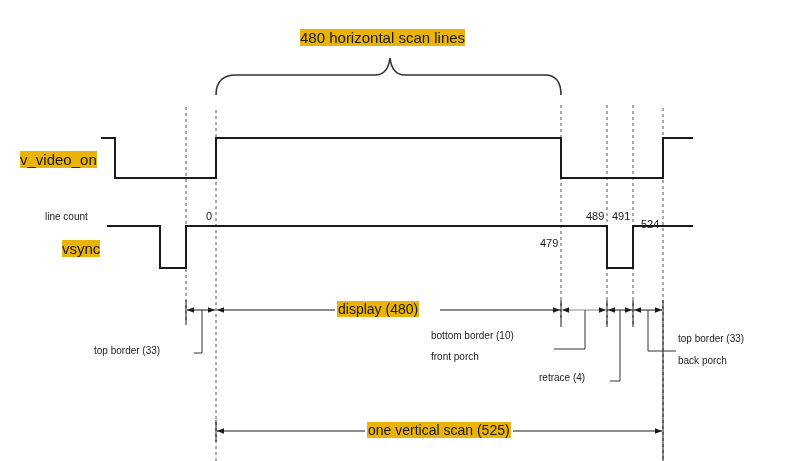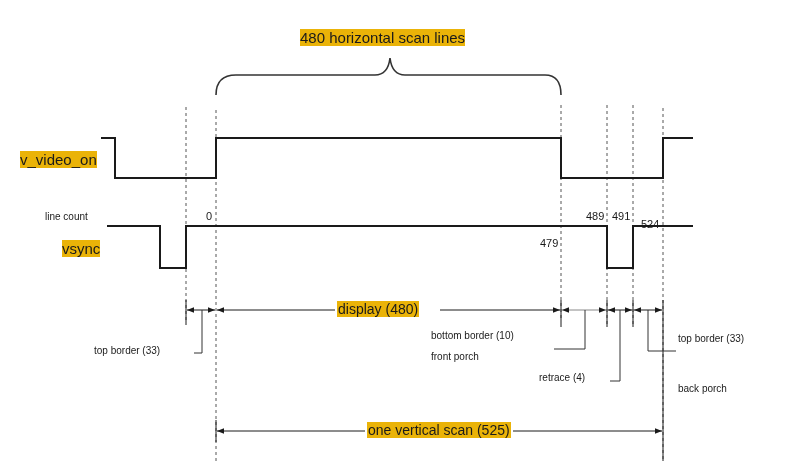--- a/index.html
+++ b/index.html
@@ -84,14 +84,14 @@
 <div class="lbl tick" style="left:586px; top:210px;">489</div>
 <div class="lbl tick" style="left:612px; top:210px;">491</div>
 <div class="lbl tick" style="left:641px; top:210px;margin-top:8px;">524</div>
 
 <div class="lbl mid" style="left:337px; top:301px;">display (480)</div>
 <div class="lbl ann" style="left:94px; top:345px;">top border (33)</div>
 <div class="lbl ann" style="left:431px; top:330px;">bottom border (10)</div>
 <div class="lbl ann" style="left:431px; top:351px;">front porch</div>
 <div class="lbl ann" style="left:539px; top:372px;">retrace (4)</div>
 <div class="lbl ann" style="left:678px; top:333px;">top border (33)</div>
-<div class="lbl ann" style="left:678px; top:355px;margin-top:28px;">back porch</div>
+<div class="lbl ann" style="left:678px; top:355px;">back porch</div>
 <div class="lbl mid" style="left:367px; top:422px;">one vertical scan (525)</div>
 
 </body></html>

